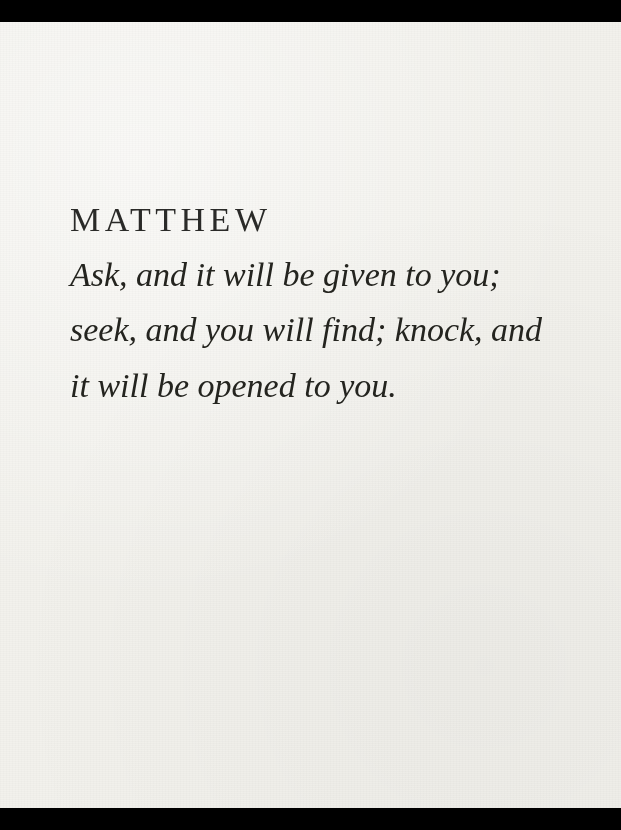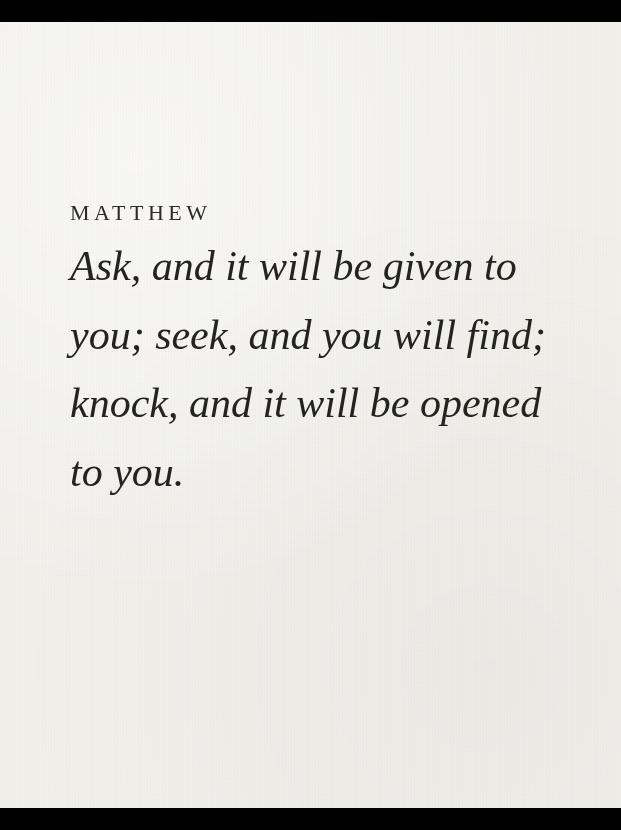--- a/index.html
+++ b/index.html
@@ -39,42 +39,42 @@
 
   .content {
     position: absolute;
     left: 70px;
     top: 178px;
     width: 500px;
   }
 
   .book {
     font-family: "Liberation Serif", serif;
-    font-size: 22px;
+    font-size: 34px;
     letter-spacing: 4.5px;
     color: #2a2a28;
     margin: 0 0 6px 0;
     line-height: 1.2;
     font-weight: 400;
   }
 
   .verse-ref {
     font-family: "Liberation Serif", serif;
     font-size: 58px;
     font-weight: 700;
     color: #1d1d1b;
     margin: 0 0 30px 0;
     line-height: 1.05;
     letter-spacing: 0px;
   }
 
   .verse-text {
     font-family: "Liberation Serif", serif;
     font-style: italic;
-    font-size: 42px;
+    font-size: 34px;
     line-height: 1.63;
     color: #24241f;
     margin: 0;
     width: 480px;
   }
 
   .band {
     position: absolute;
     left: 0;
     width: 621px;

